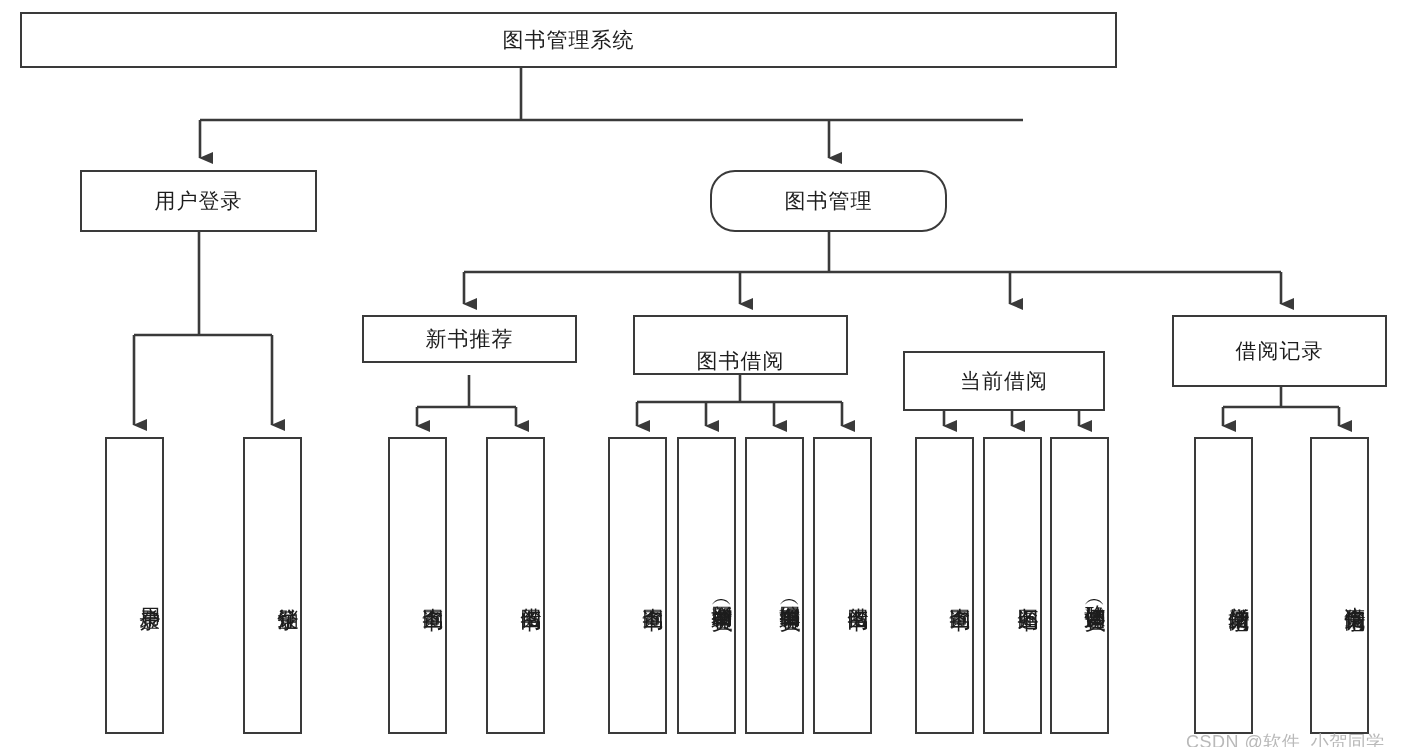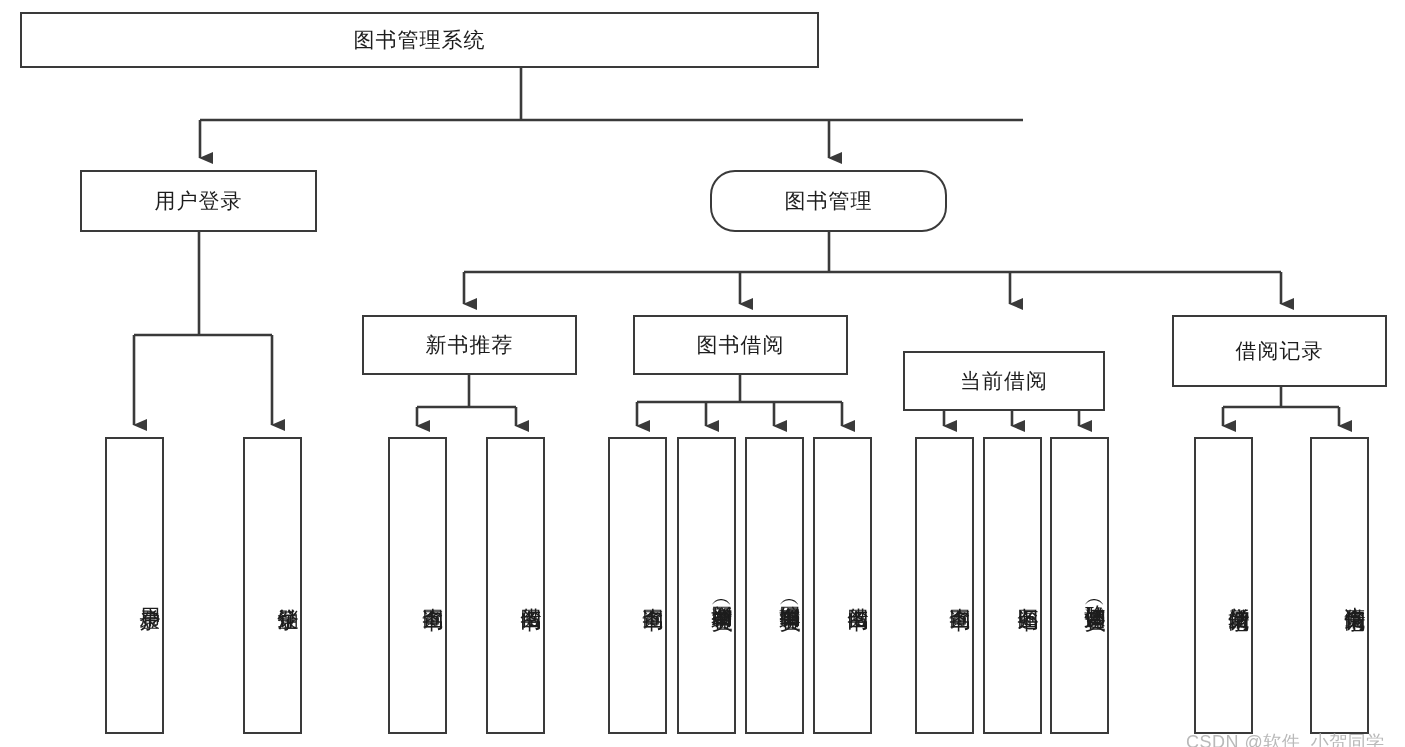--- a/index.html
+++ b/index.html
@@ -112,37 +112,37 @@
       <path d="M 1012 402 L 1012 426" marker-end="url(#arrow)"></path>
       <path d="M 1079 402 L 1079 426" marker-end="url(#arrow)"></path>
 
       <path d="M 1281 375 L 1281 407"></path>
       <path d="M 1223 407 L 1339 407"></path>
       <path d="M 1223 407 L 1223 426" marker-end="url(#arrow)"></path>
       <path d="M 1339 407 L 1339 426" marker-end="url(#arrow)"></path>
     </g>
   </svg>
 
-  <div class="node h" style="left:20px;top:12px;width:799px;height:56px;">
+  <div class="node h" style="left:20px;top:12px;width:1097px;height:56px;">
     <span>图书管理系统</span>
   </div>
 
   <div class="node h" style="left:80px;top:170px;width:237px;height:62px;">
     <span>用户登录</span>
   </div>
 
   <div class="node h" style="left:710px;top:170px;width:237px;height:62px;border-radius:25px;">
     <span>图书管理</span>
   </div>
 
-  <div class="node h" style="left:362px;top:315px;width:215px;height:60px;">
+  <div class="node h" style="left:362px;top:315px;width:215px;height:48px;">
     <span>新书推荐</span>
   </div>
 
-  <div class="node h" style="left:633px;top:315px;width:215px;height:60px;">
+  <div class="node h" style="left:633px;top:315px;width:215px;height:60px;align-items:flex-end;">
     <span>图书借阅</span>
   </div>
 
   <div class="node h" style="left:903px;top:315px;width:202px;height:60px;margin-top:36px;">
     <span>当前借阅</span>
   </div>
 
   <div class="node h" style="left:1172px;top:315px;width:215px;height:72px;">
     <span>借阅记录</span>
   </div>

